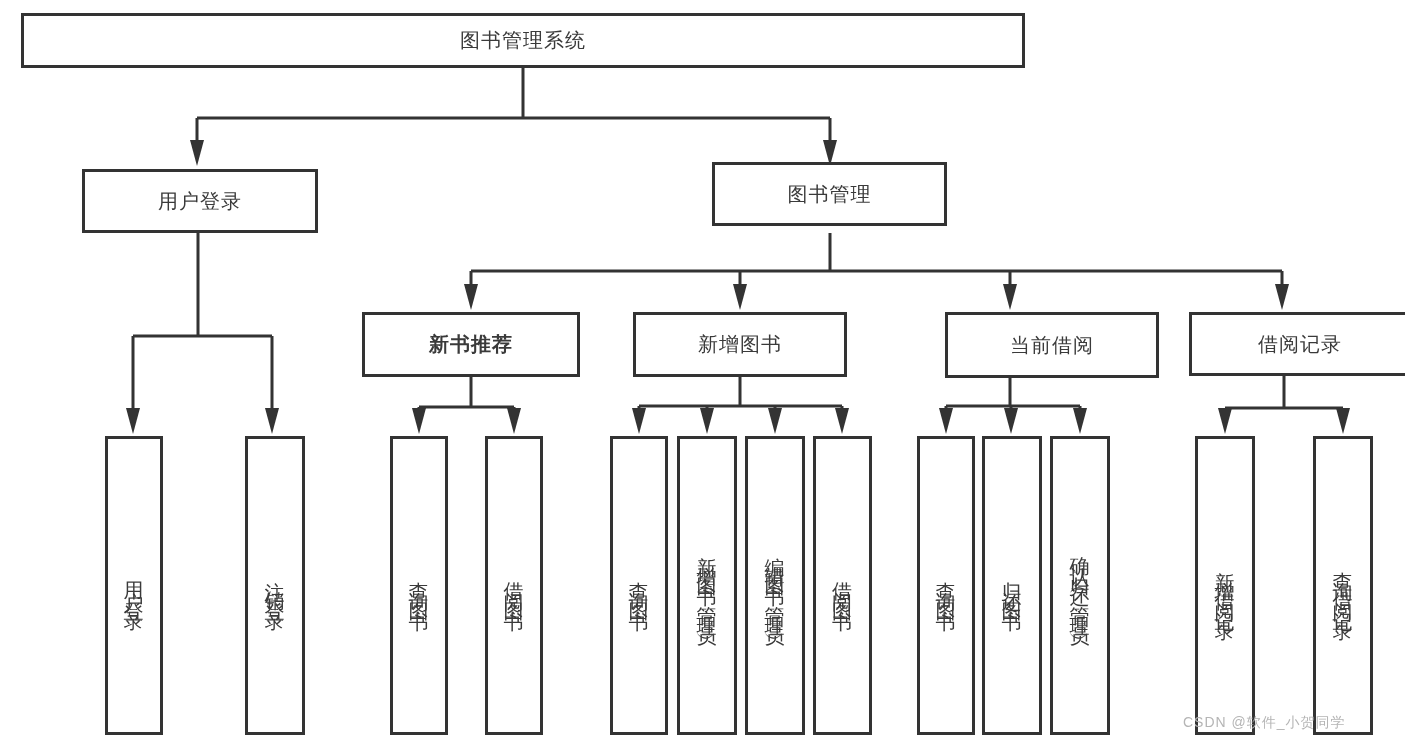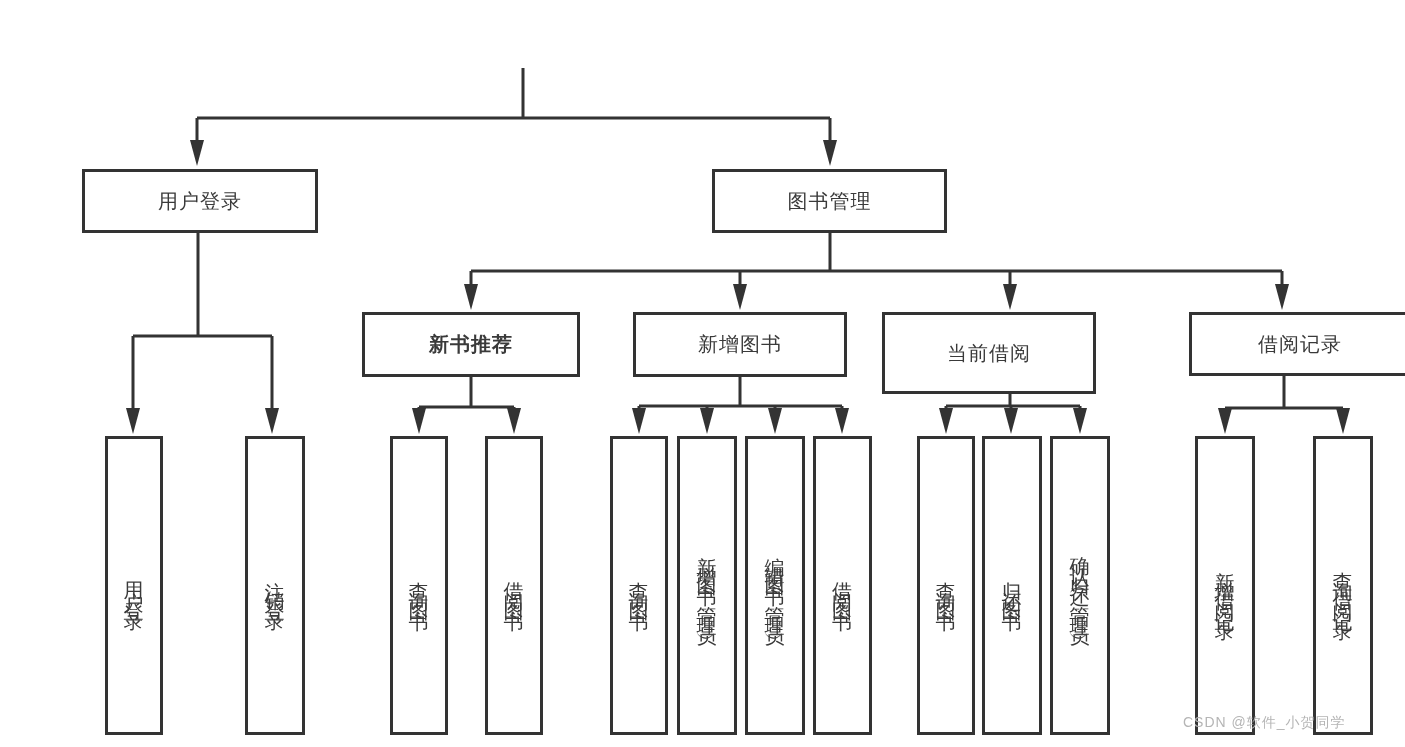--- a/index.html
+++ b/index.html
@@ -33,24 +33,24 @@
     writing-mode: vertical-rl;
     text-orientation: mixed;
     letter-spacing: 10px;
     font-size: 20px;
     line-height: 1;
     color: #3a3a3a;
   }
   
   #n-root            { left: 21px;   top: 13px;  width: 1004px; height: 55px; }
   #n-user-login      { left: 82px;   top: 169px; width: 236px;  height: 64px; }
-  #n-book-management { left: 712px;  top: 169px; width: 235px;  height: 64px; }
+  #n-book-management { left: 712px;  top: 162px; width: 235px;  height: 64px; }
   #n-new-book        { left: 362px;  top: 312px; width: 218px;  height: 65px; font-weight: bold; }
   #n-book-borrow     { left: 633px;  top: 312px; width: 214px;  height: 65px; }
-  #n-current-borrow  { left: 882px;  top: 312px; width: 214px;  height: 82px; }
+  #n-current-borrow  { left: 945px;  top: 312px; width: 214px;  height: 66px; }
   #n-borrow-record   { left: 1173px; top: 312px; width: 222px;  height: 64px; margin-left: 16px; }
   
   .leaf { top: 436px; height: 299px; }
   #l-0  { left: 105px;  width: 58px; }
   #l-1  { left: 245px;  width: 60px; }
   #l-2  { left: 390px;  width: 58px; }
   #l-3  { left: 485px;  width: 58px; }
   #l-4  { left: 610px;  width: 58px; }
   #l-5  { left: 677px;  width: 60px; }
   #l-6  { left: 745px;  width: 60px; }
@@ -112,20 +112,23 @@
       <polygon points="775,434 768,408 782,408"></polygon>
       <polygon points="842,434 835,408 849,408"></polygon>
       <polygon points="946,434 939,408 953,408"></polygon>
       <polygon points="1011,434 1004,408 1018,408"></polygon>
       <polygon points="1080,434 1073,408 1087,408"></polygon>
       <polygon points="1225,434 1218,408 1232,408"></polygon>
       <polygon points="1343,434 1336,408 1350,408"></polygon>
     </g>
   </svg>
 
+  <div class="node" id="n-root">
+    <span>图书管理系统</span>
+  </div>
 
   <div class="node" id="n-user-login">
     <span>用户登录</span>
   </div>
   <div class="node" id="n-book-management">
     <span>图书管理</span>
   </div>
 
   <div class="node" id="n-new-book">
     <span>新书推荐</span>

